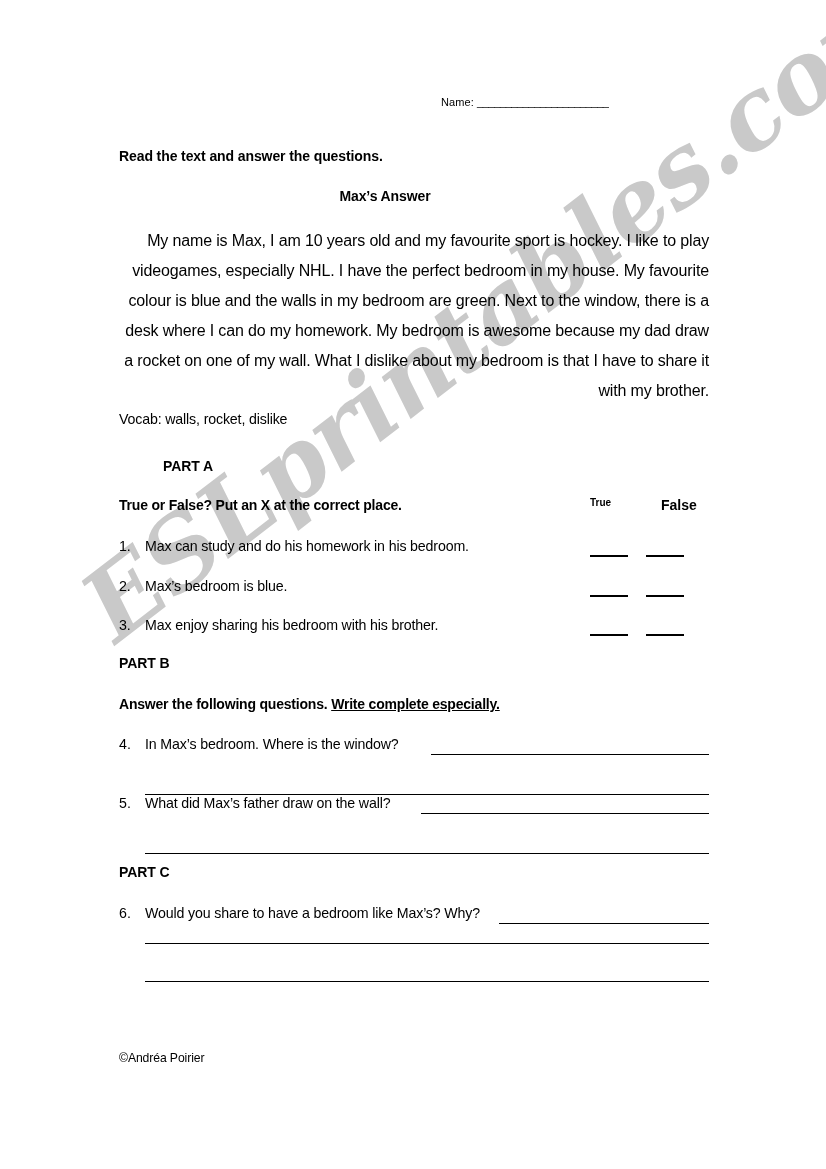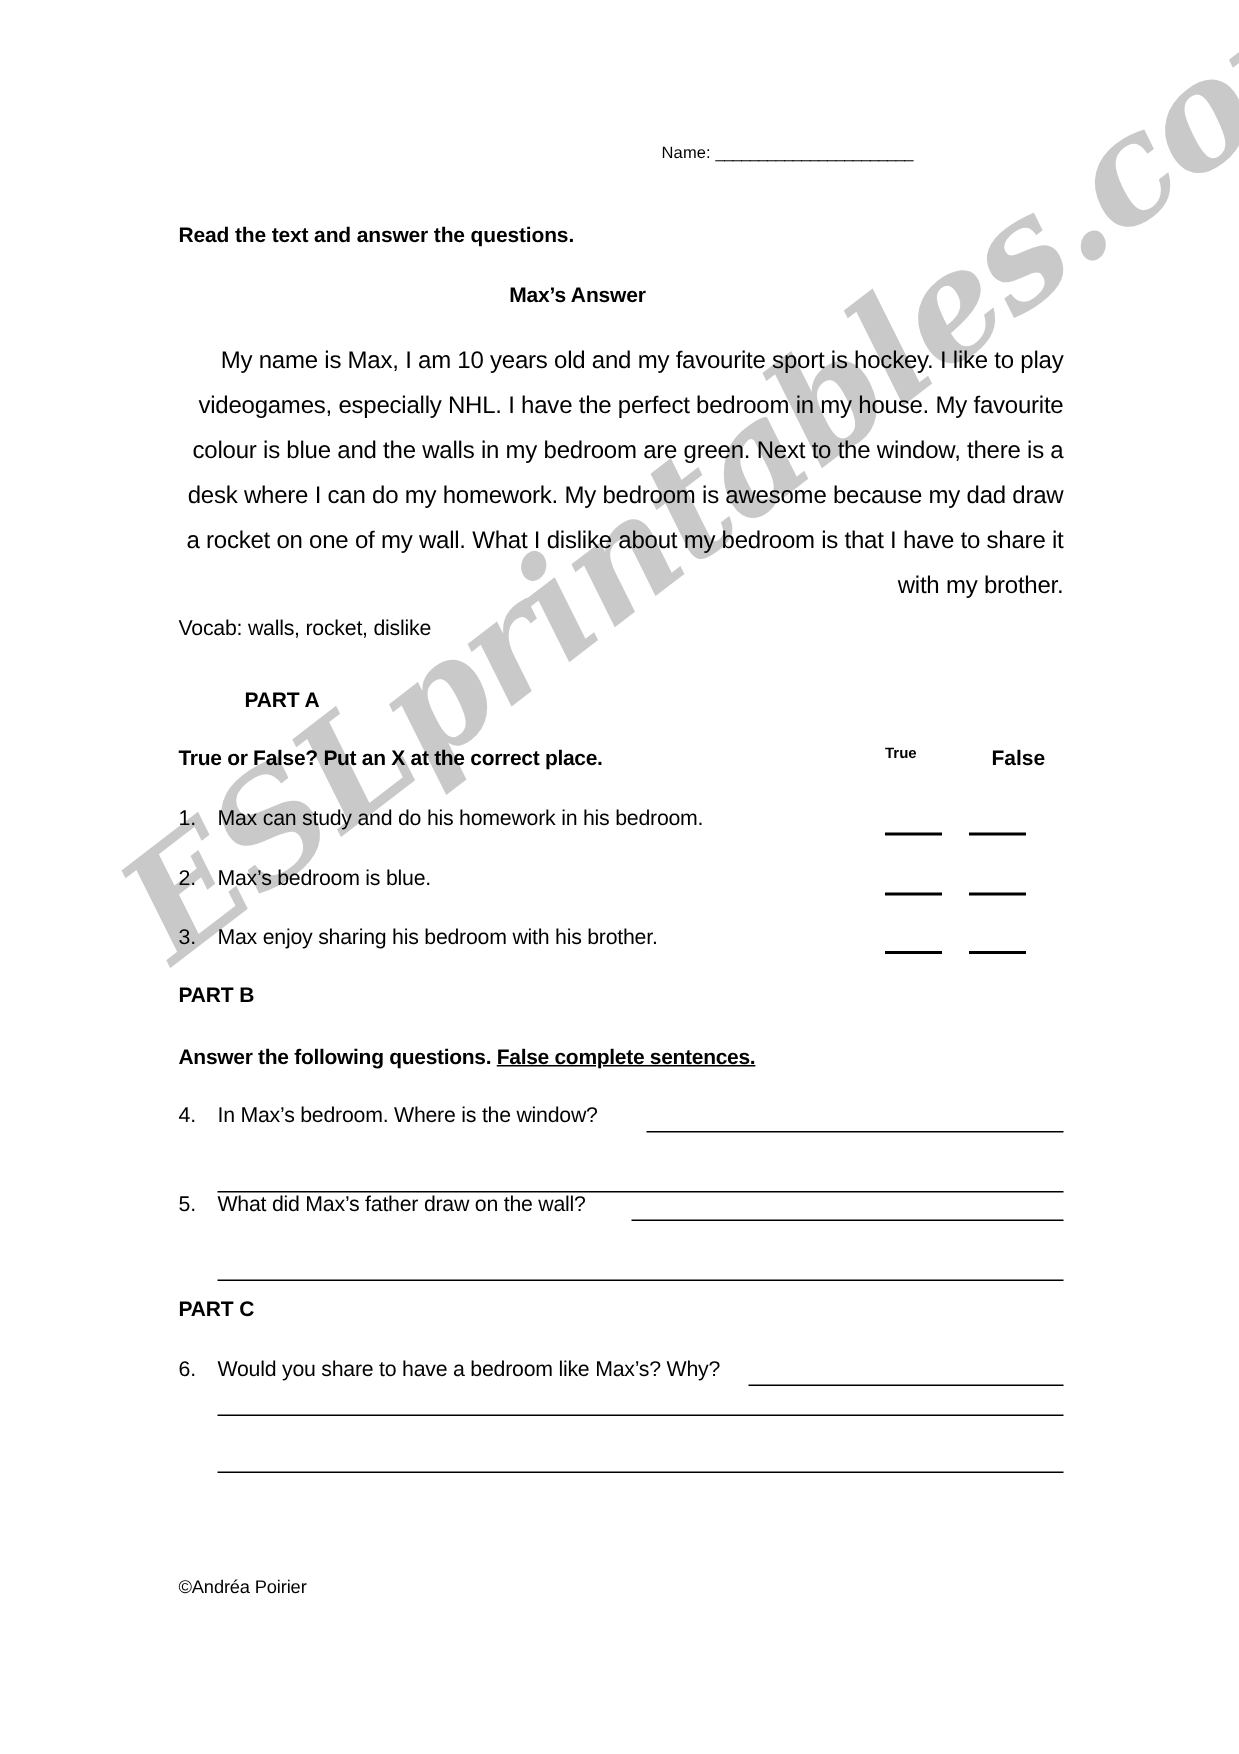--- a/index.html
+++ b/index.html
@@ -270,21 +270,21 @@
     </div>
 
     <div class="abs tf-row" id="tf-row-3">
       <span class="q-num">3.</span>
       <span class="q-text">Max enjoy sharing his bedroom with his brother.</span>
       <span class="tf-blank col-true"></span>
       <span class="tf-blank col-false"></span>
     </div>
 
     <div class="abs part-label" id="part-b">PART B</div>
-    <div class="abs" id="pb-directive"><span>Answer the following questions. </span><span class="underlined">False complete sentences.</span></div>
+    <div class="abs" id="pb-directive"><span>Answer the following questions. </span><span class="underlined">Write complete especially.</span></div>
 
     <div class="abs oq" id="q4">
       <span class="q-num">4.</span>
       <span class="q-text">In Max’s bedroom. Where is the window?</span>
       <span class="inline-rule"></span>
       <span class="full-rule r1"></span>
     </div>
 
     <div class="abs oq" id="q5">
       <span class="q-num">5.</span>

